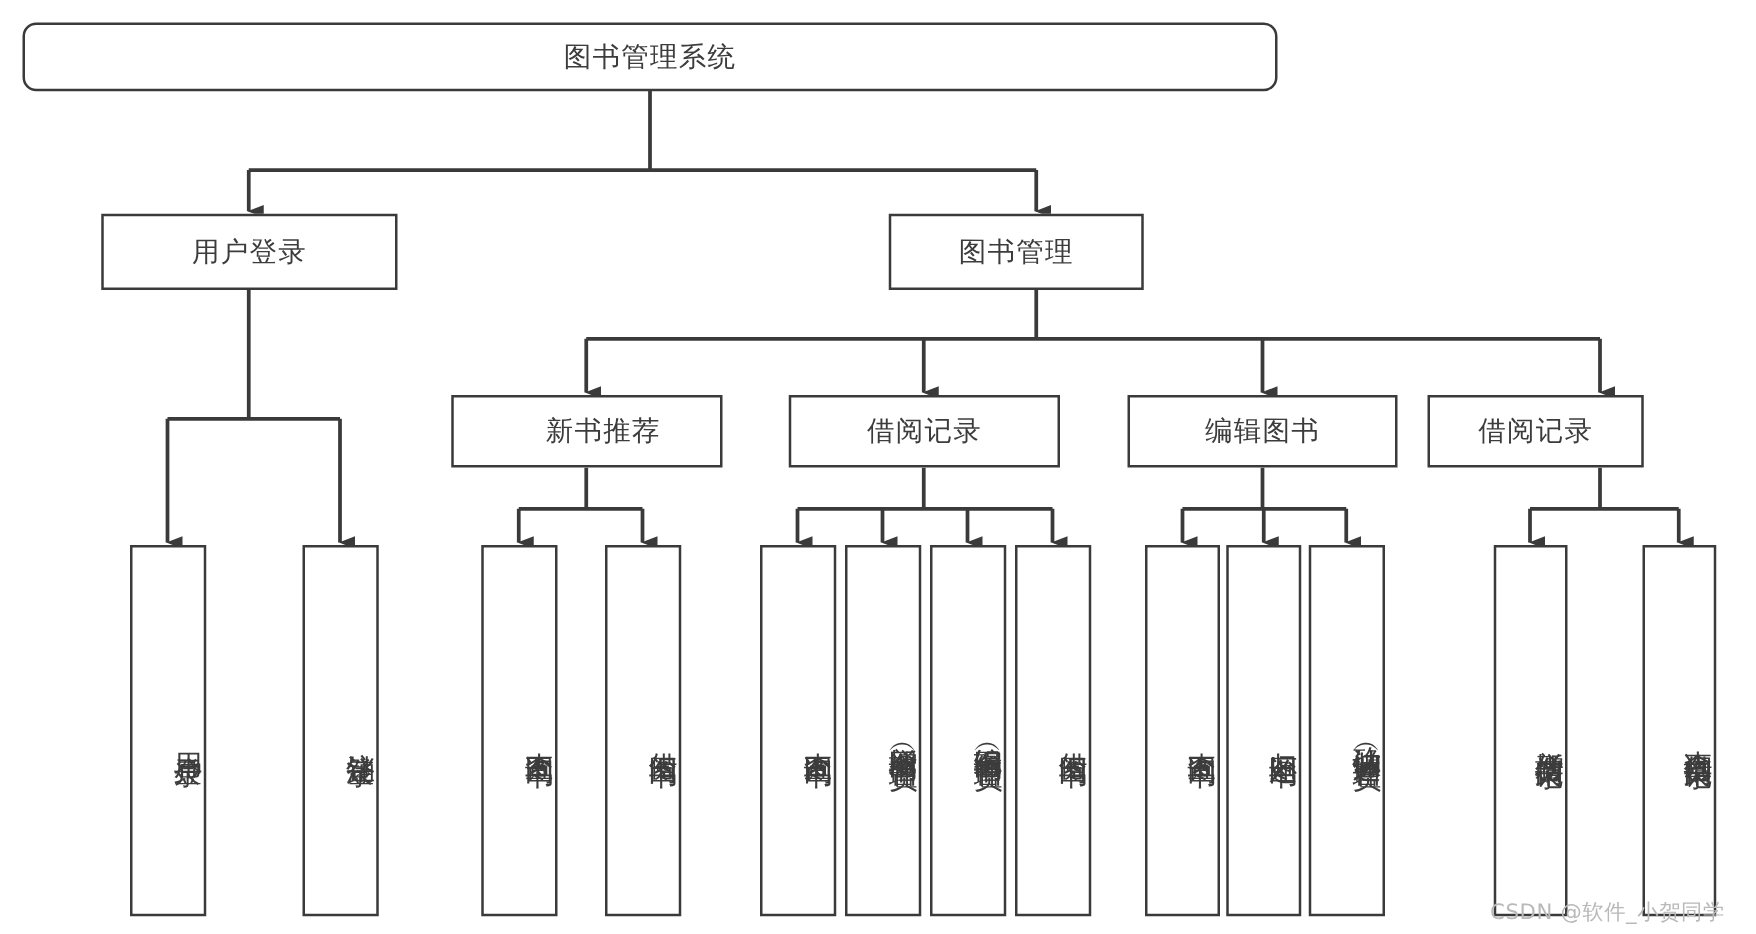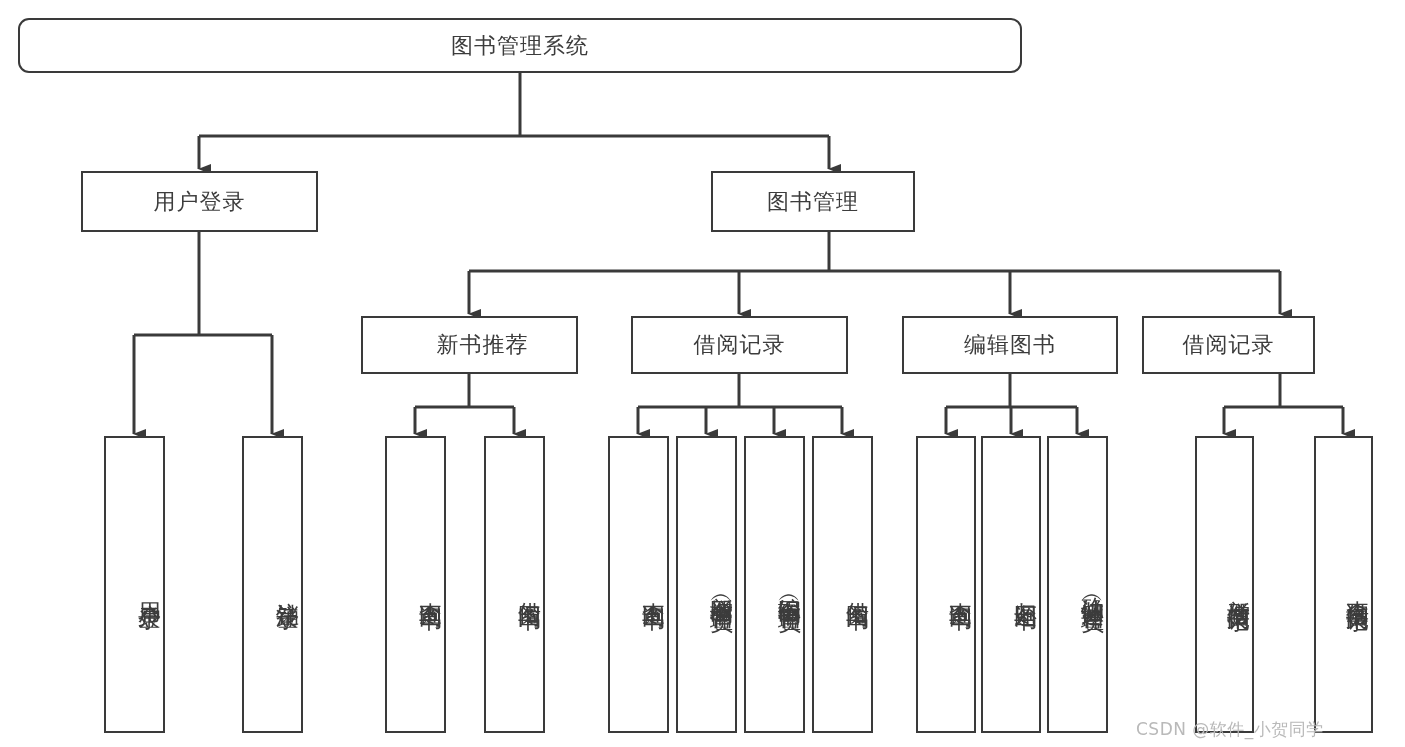--- a/index.html
+++ b/index.html
@@ -175,15 +175,15 @@
   <div class="node vert" style="left:1047px; top:436px; width:61px; height:297px;">
     <span class="vtext">确认归还（管理员）</span>
   </div>
   <div class="node vert" style="left:1195px; top:436px; width:59px; height:297px;">
     <span class="vtext">新增借阅记录</span>
   </div>
   <div class="node vert" style="left:1314px; top:436px; width:59px; height:297px;">
     <span class="vtext">查询借阅记录</span>
   </div>
 
-  <div class="watermark" style="left:1136px; top:718px;">CSDN @软件_小贺同学</div>
+  <div class="watermark" style="left:1192px; top:718px;">CSDN @软件_小贺同学</div>
 
 </div>
 
 </body></html>

